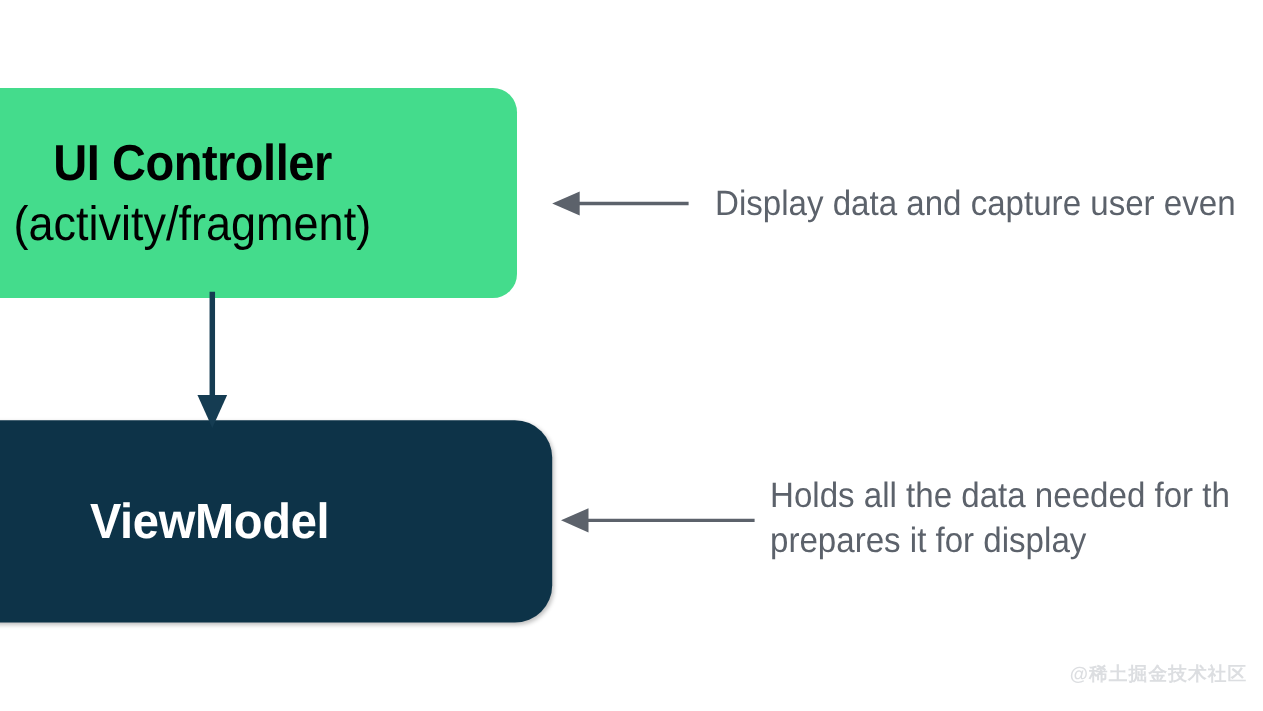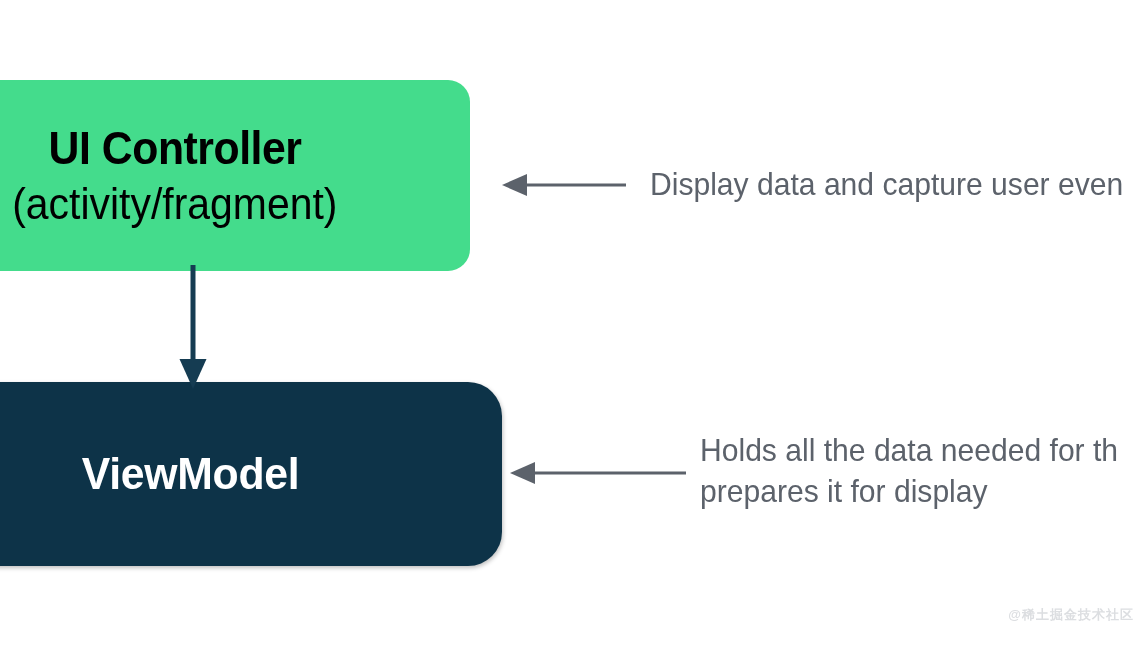--- a/index.html
+++ b/index.html
@@ -98,21 +98,21 @@
   }
   #annotation-label-1 { left: 650px; top: 164px; }
   #annotation-label-2 { left: 700px; top: 430px; }
 
   
   #watermark {
     position: absolute;
     right: 14px;
     bottom: 22px;
     color: #dcdee1;
-    font-size: 13px;
+    font-size: 17px;
     letter-spacing: 1px;
     white-space: nowrap;
     font-weight: bold;
   }
 </style>
 </head>
 <body>
 
 <div id="canvas">
 

